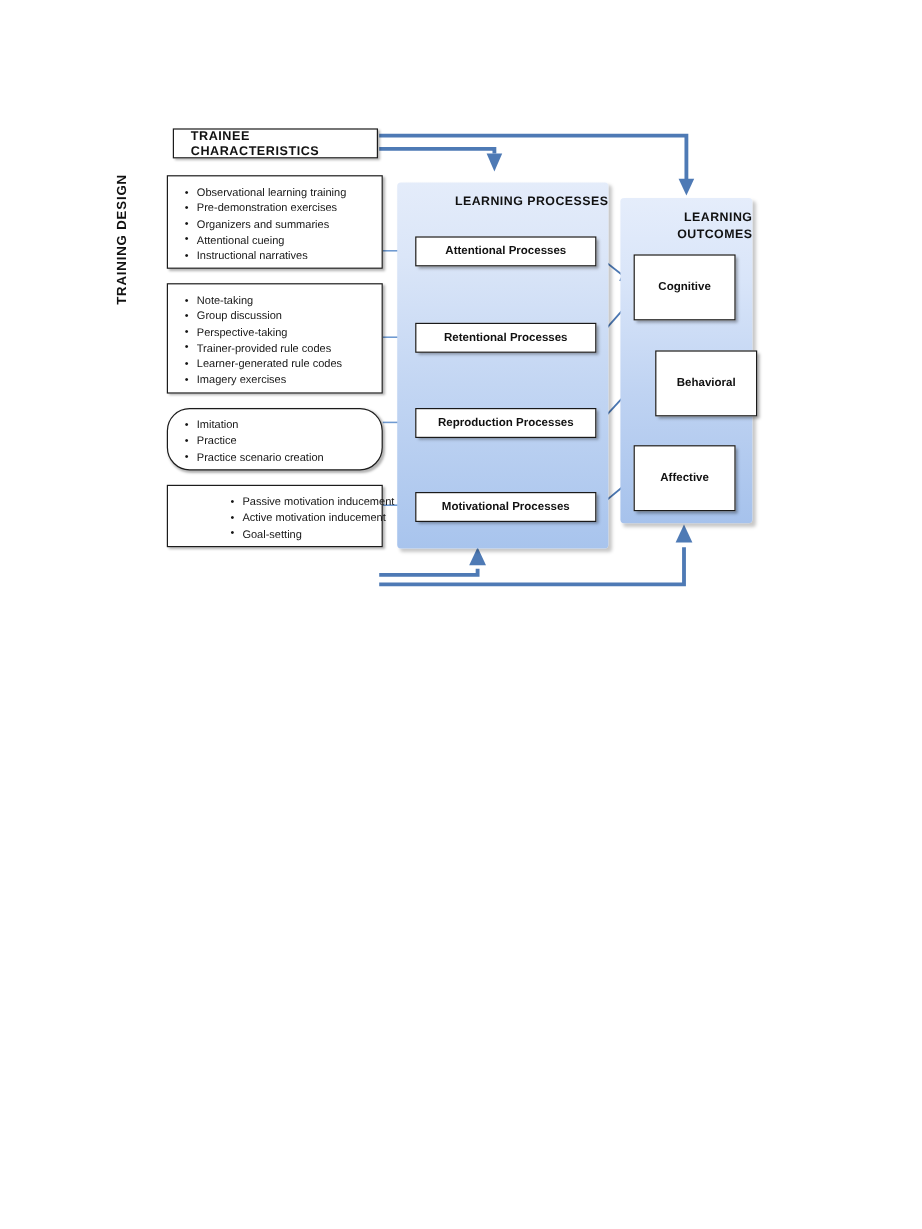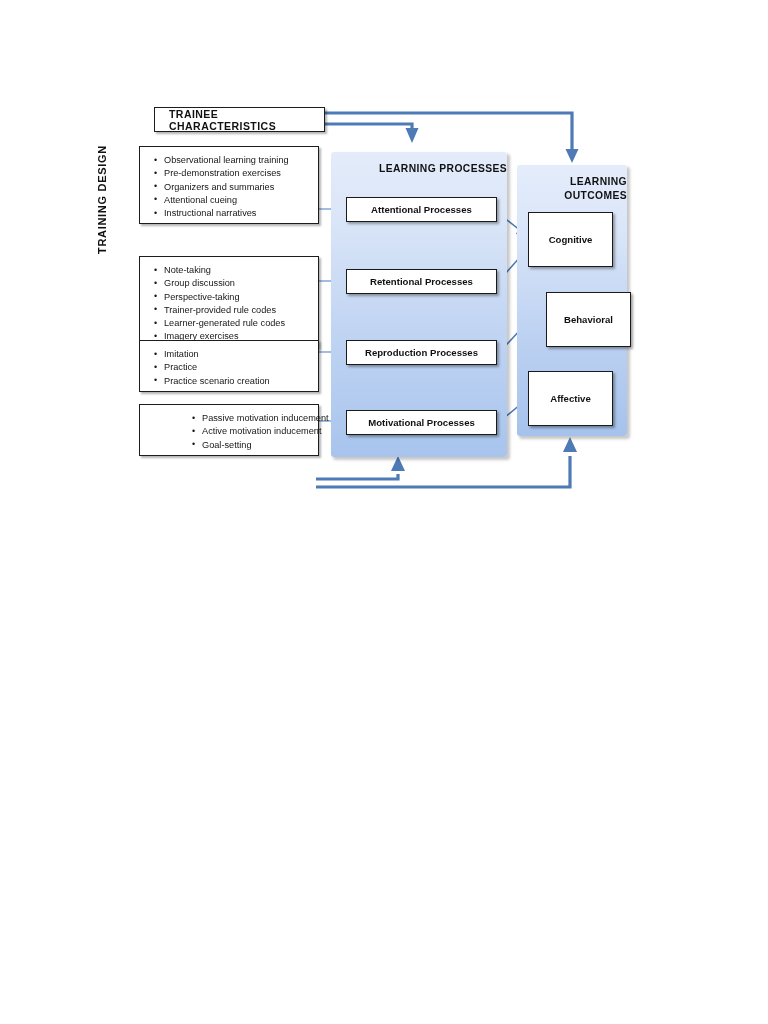--- a/index.html
+++ b/index.html
@@ -33,21 +33,20 @@
   }
 
   .label-box {
     display: flex;
     align-items: center;
     padding-left: 14px;
     font-weight: bold;
     font-size: 10.5px;
     letter-spacing: 0.45px;
     color: #111111;
-    margin-left: 10px;
   }
 
   .bullet-box {
     padding: 7px 8px 7px 10px;
   }
   .bullet-box ul {
     margin: 0;
     padding: 0 0 0 14px;
     list-style: none;
   }
@@ -240,32 +239,32 @@
   <div class="plain-box bullet-box" style="left:139px; top:146px; width:180px; height:78px;">
     <ul>
       <li>Observational learning training</li>
       <li>Pre-demonstration exercises</li>
       <li>Organizers and summaries</li>
       <li>Attentional cueing</li>
       <li>Instructional narratives</li>
     </ul>
   </div>
 
-  <div class="plain-box bullet-box" style="left:139px; top:236px; width:180px; height:92px;margin-top:20px;">
+  <div class="plain-box bullet-box" style="left:139px; top:236px; width:180px; height:92px;">
     <ul>
       <li>Note-taking</li>
       <li>Group discussion</li>
       <li>Perspective-taking</li>
       <li>Trainer-provided rule codes</li>
       <li>Learner-generated rule codes</li>
       <li>Imagery exercises</li>
     </ul>
   </div>
 
-  <div class="plain-box bullet-box" style="left:139px; top:340px; width:180px; height:52px;">
+  <div class="plain-box bullet-box" style="left:139px; top:340px; width:180px; height:52px;border-radius:19px;">
     <ul>
       <li>Imitation</li>
       <li>Practice</li>
       <li>Practice scenario creation</li>
     </ul>
   </div>
 
   <div class="plain-box bullet-box" style="left:139px; top:404px; width:180px; height:52px;padding-left:48px;">
     <ul>
       <li>Passive motivation inducement</li>

